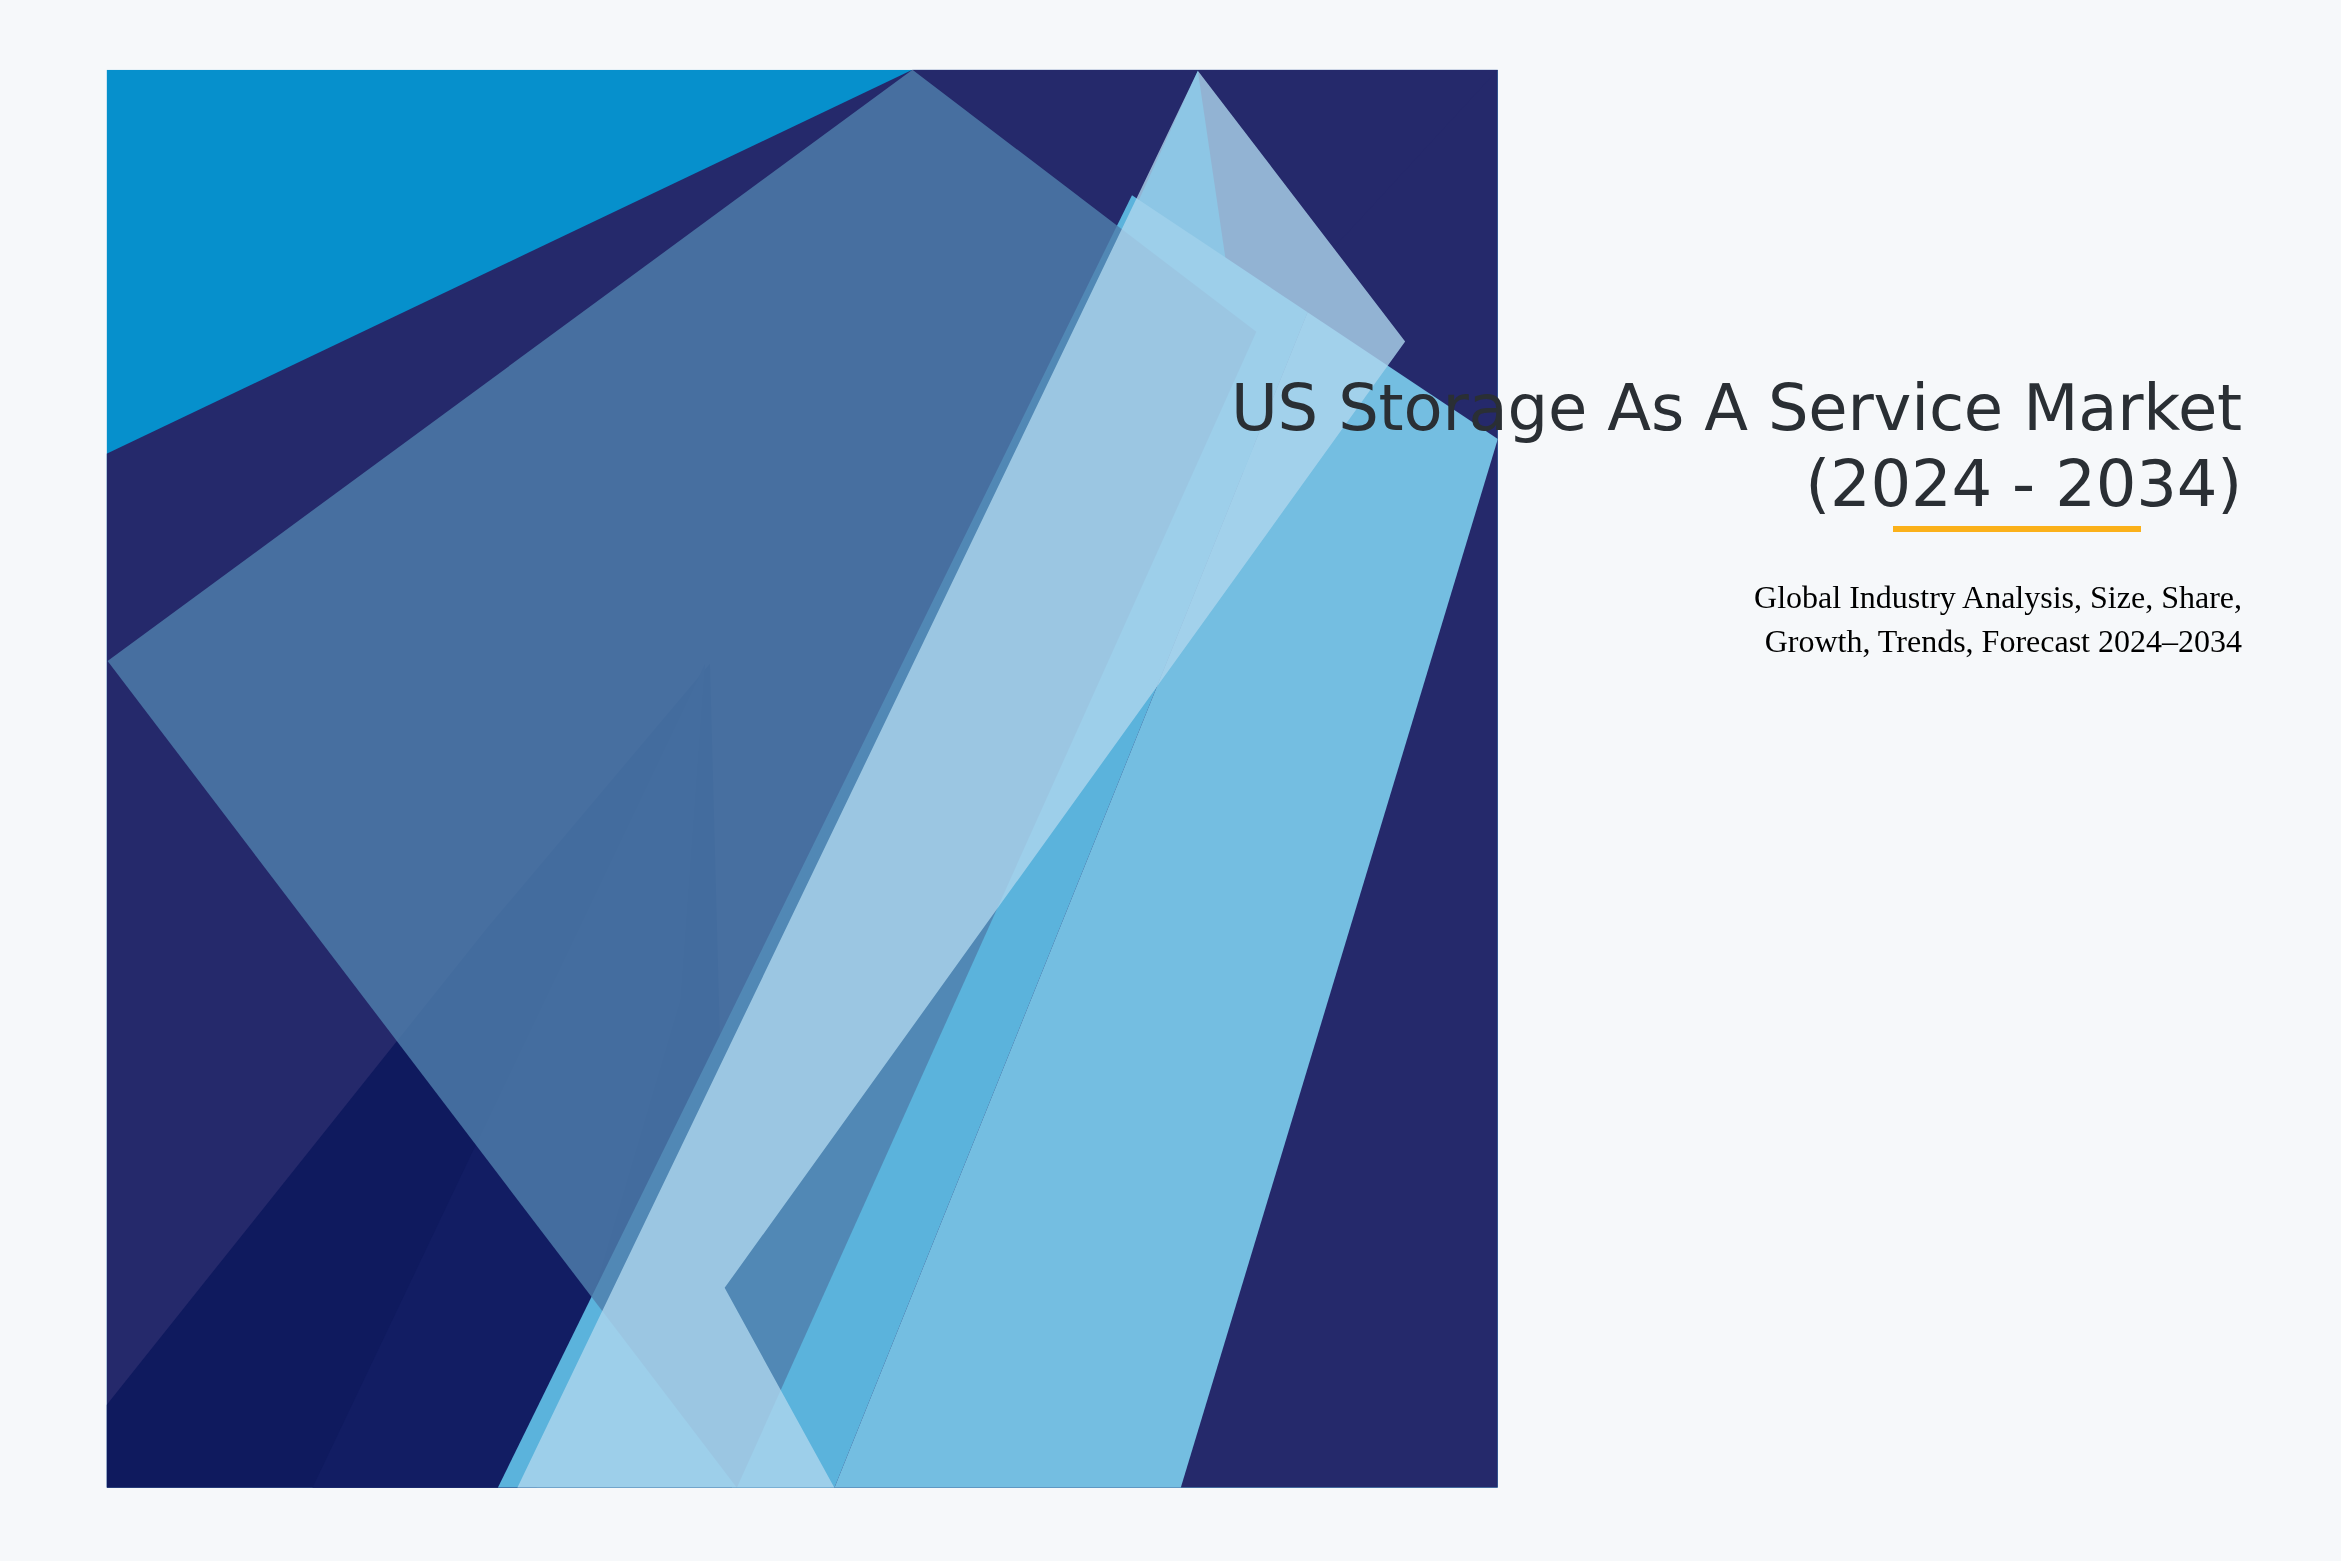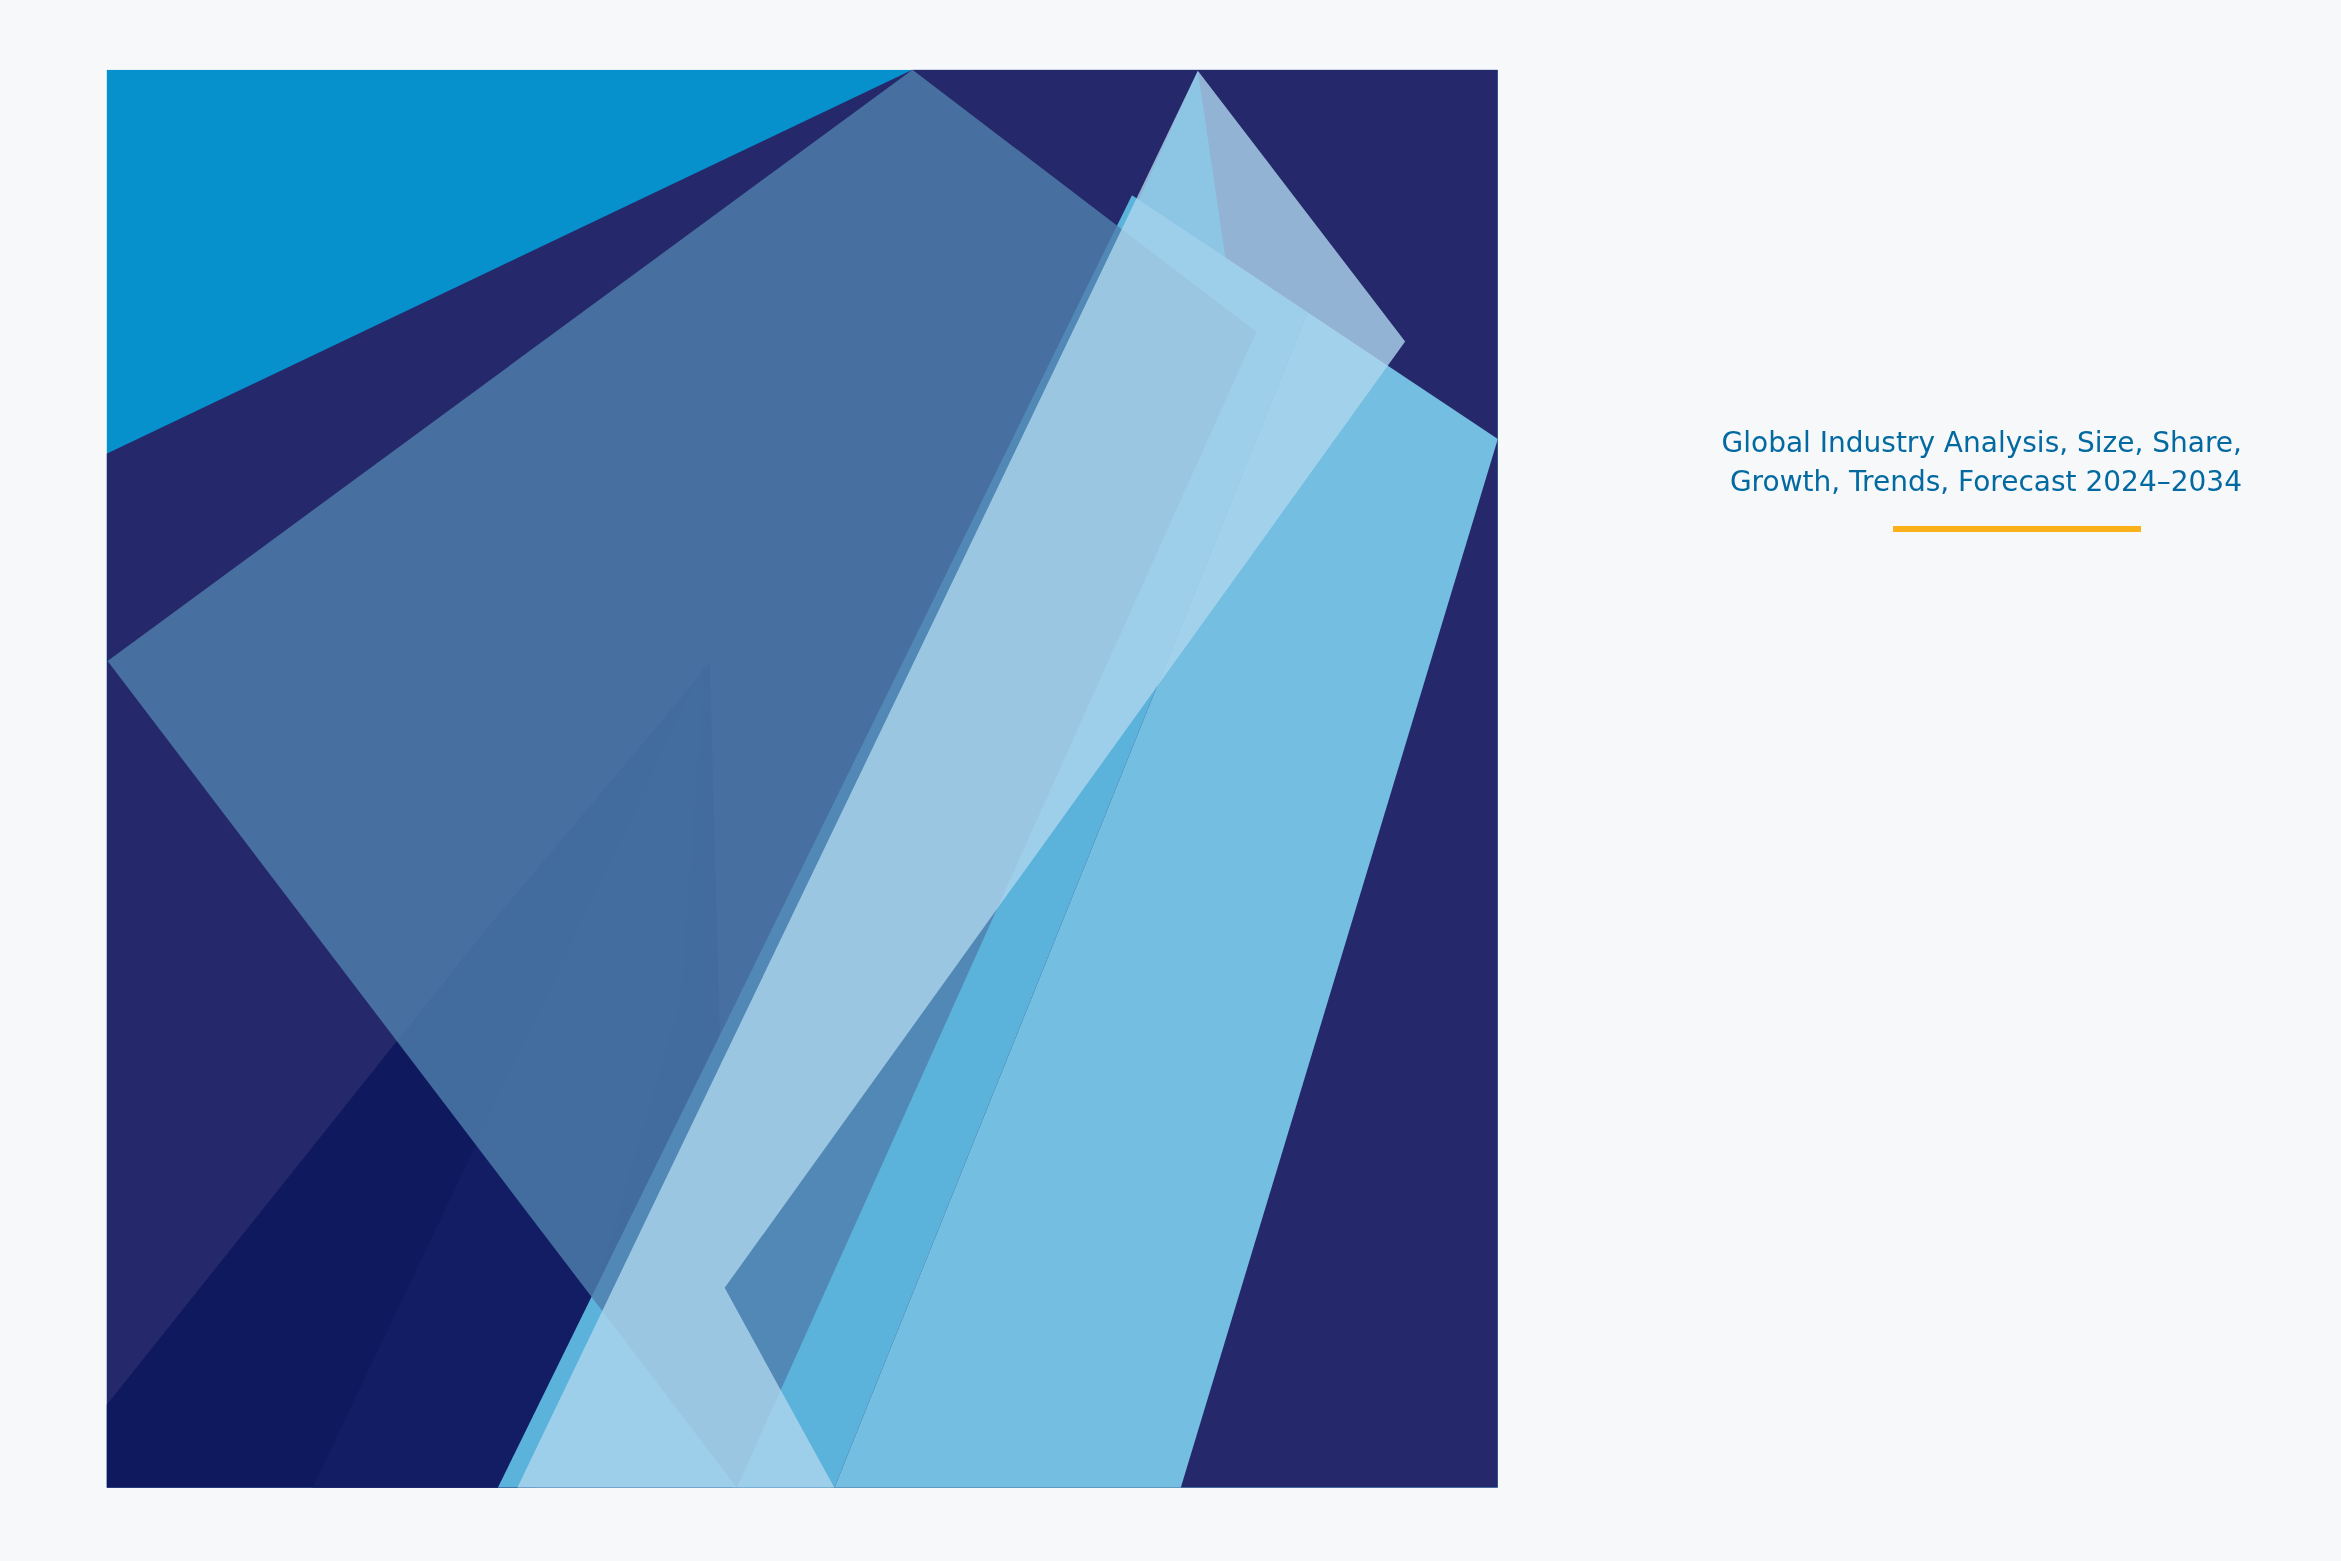--- a/index.html
+++ b/index.html
@@ -54,27 +54,28 @@
     left: 1893px;
     top: 526px;
     width: 248px;
     height: 6.3px;
     background: #fbb11a;
     z-index: 2;
   }
   #page-subtitle {
     margin: 0;
     padding-top: 53px;
-    font-size: 28px;
+    font-size: 32px;
     line-height: 1.38;
     font-weight: 400;
-    color: #0369a1;
+    color: #000000;
     position: relative;
     z-index: 3;
     white-space: pre-line;
+    font-family: Liberation Serif, serif;
   }
 </style>
 </head>
 <body>
 
 <div id="canvas">
 
   <div id="artwork">
     <svg viewBox="0 0 4800 3200" xmlns="http://www.w3.org/2000/svg" aria-hidden="true">
       <defs>
@@ -105,18 +106,20 @@
 
         <polygon points="2455,145 2880,700 1485,2640 1710,3050 1060,3050" fill="#aed6ed" fill-opacity="0.80"></polygon>
 
       </g>
     </svg>
   </div>
 
   <div id="accent-underline"></div>
 
   <div id="text-block">
+    <h1 id="page-title">US Storage As A Service Market
+(2024 - 2034)</h1>
     <p id="page-subtitle">Global Industry Analysis, Size, Share,
 Growth, Trends, Forecast 2024–2034</p>
   </div>
 
 </div>
 
 
 </body></html>

